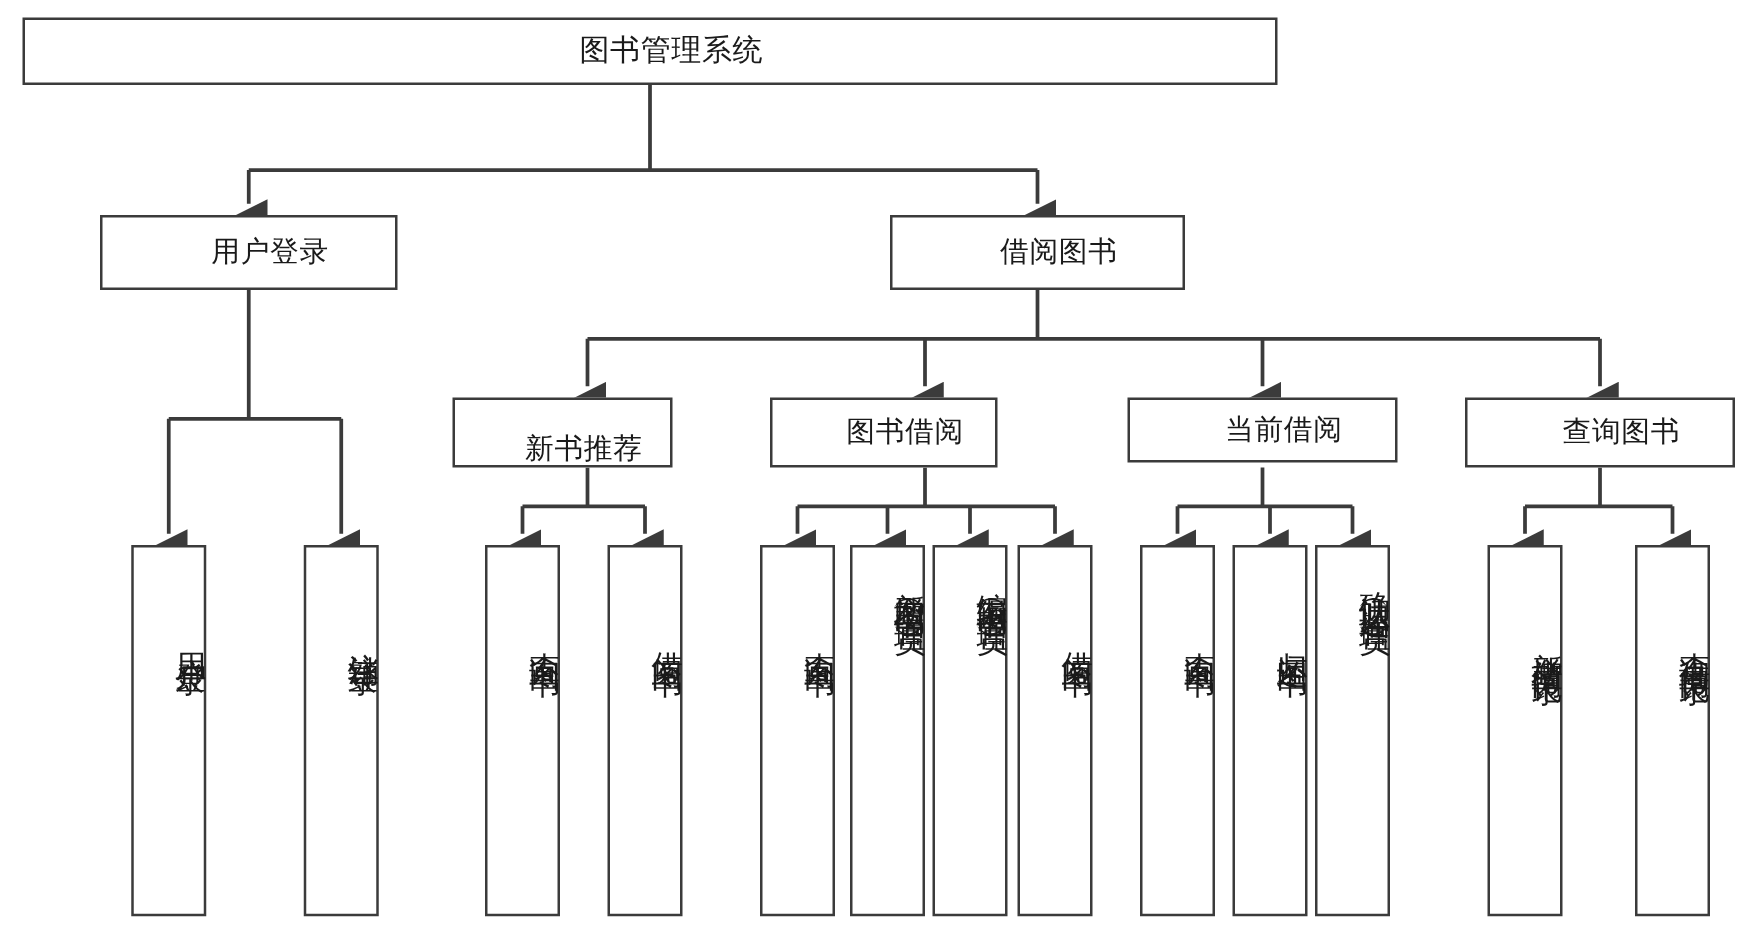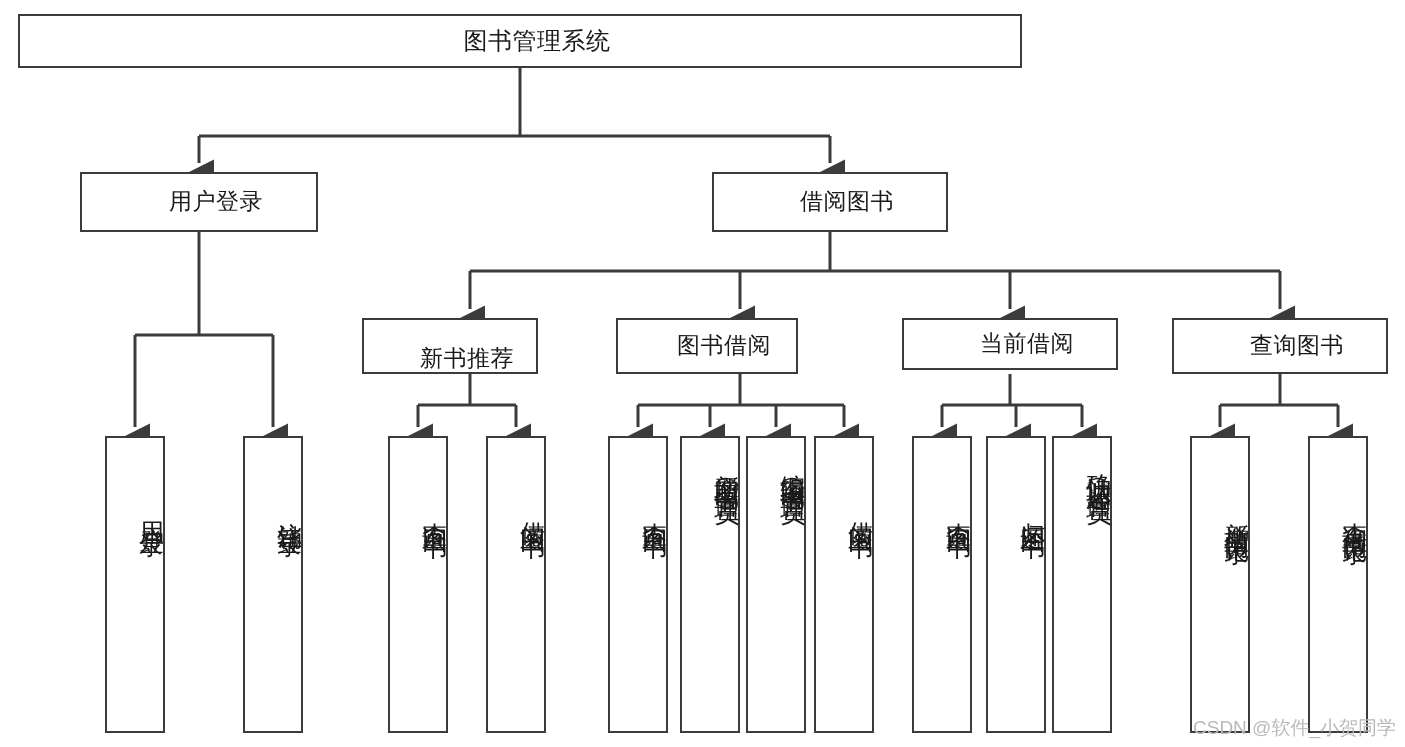--- a/index.html
+++ b/index.html
@@ -180,14 +180,13 @@
       <div class="node vert high" style="left: 1052px; top: 436px; width: 60px; height: 297px;">
         <span class="node-label">确认归还（管理员）</span>
       </div>
       <div class="node vert mid" style="left: 1190px; top: 436px; width: 60px; height: 297px;">
         <span class="node-label">新增借阅记录</span>
       </div>
       <div class="node vert mid" style="left: 1308px; top: 436px; width: 60px; height: 297px;">
         <span class="node-label">查询借阅记录</span>
       </div>
     </div>
-  <div class="watermark" style="left: 1193px; top: 715px; color: rgb(185, 185, 185);">CSDN @软件_小贺同学</div>
 </div>
 
 </body></html>

